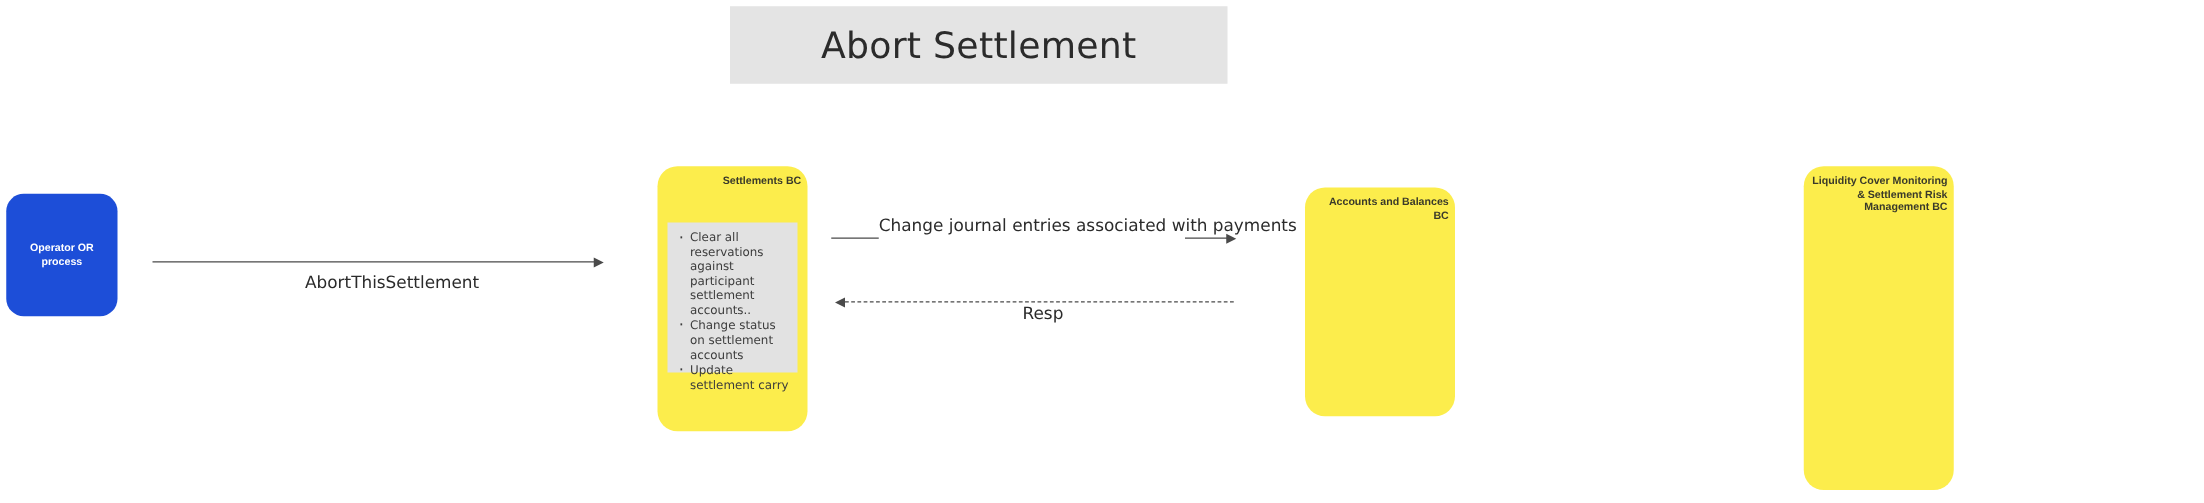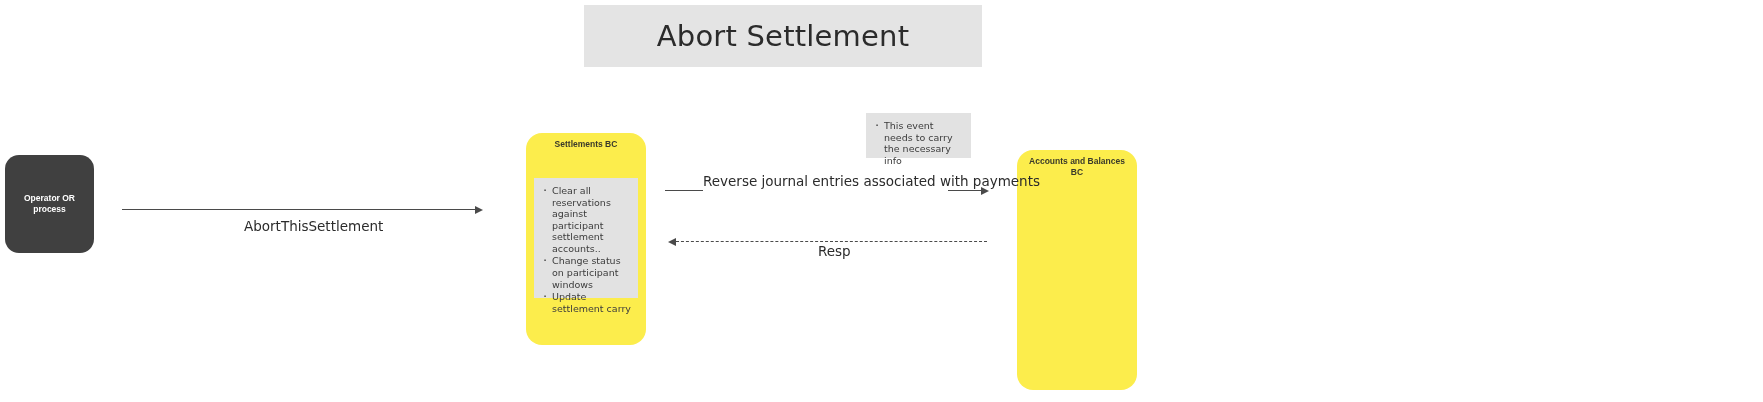--- a/index.html
+++ b/index.html
@@ -44,21 +44,21 @@
     font-family: "DejaVu Sans", sans-serif;
   }
 
   
   .actor-box {
     position: absolute;
     left: 5px;
     top: 155px;
     width: 89px;
     height: 98px;
-    background: #404040;
+    background: #1d4ed8;
     border-radius: 14px;
     display: flex;
     align-items: center;
     justify-content: flex-end;
   }
   .actor-label {
     color: #ffffff;
     font-size: 8.5px;
     font-weight: bold;
     text-align: center;
@@ -70,31 +70,31 @@
   .lifeline {
     position: absolute;
     background: #fced4c;
     border-radius: 16px;
   }
   .lifeline-title {
     position: absolute;
     left: 0;
     right: 0;
     top: 6px;
-    text-align: center;
+    text-align: right;
     font-size: 8.5px;
     font-weight: bold;
     color: #3a3a2a;
     line-height: 1.25;
     padding: 0 5px;
     box-sizing: border-box;
   }
 
   #lifeline-settlements { left: 526px; top: 133px; width: 120px; height: 212px; }
-  #lifeline-accounts    { left: 1017px; top: 150px; width: 120px; height: 240px; text-decoration: underline; }
+  #lifeline-accounts    { left: 1044px; top: 150px; width: 120px; height: 183px; text-decoration: underline; }
   #lifeline-liquidity   { left: 1443px; top: 133px; width: 120px; height: 259px; }
 
   
   .note {
     position: absolute;
     background: #e2e2e2;
     box-sizing: border-box;
   }
   .note ul {
     margin: 0;
@@ -196,41 +196,39 @@
   </div>
 
   <div class="lifeline" id="lifeline-settlements">
     <div class="lifeline-title">Settlements BC</div>
   </div>
 
   <div class="lifeline" id="lifeline-accounts">
     <div class="lifeline-title">Accounts and Balances BC</div>
   </div>
 
+  <div class="lifeline" id="lifeline-liquidity">
+    <div class="lifeline-title">Liquidity Cover Monitoring &amp; Settlement Risk Management BC</div>
+  </div>
 
   <div class="note" id="note-settlements">
     <ul>
       <li>Clear all reservations against  participant settlement accounts..</li>
-      <li>Change status on participant windows</li>
+      <li>Change status on settlement accounts</li>
       <li>Update settlement carry</li>
     </ul>
   </div>
 
-  <div class="note" id="note-event">
-    <ul>
-      <li>This event needs to carry the necessary info</li>
-    </ul>
-  </div>
 
   <div class="arrow-line" id="msg1-line"></div>
   <div class="arrow-head right" id="msg1-head"></div>
   <div class="msg-label" id="msg1-label">AbortThisSettlement</div>
 
   <div class="arrow-line" id="msg2-line"></div>
-  <div class="msg-label" id="msg2-label">Reverse journal entries associated with payments</div>
+  <div class="msg-label" id="msg2-label">Change journal entries associated with payments</div>
   <div class="arrow-line" id="msg2b-line"></div>
   <div class="arrow-head right" id="msg2b-head"></div>
 
   <div class="arrow-line dashed" id="msg3-line"></div>
   <div class="arrow-head left" id="msg3-head"></div>
   <div class="msg-label" id="msg3-label">Resp</div>
 
 </div>
 
 </body></html>

